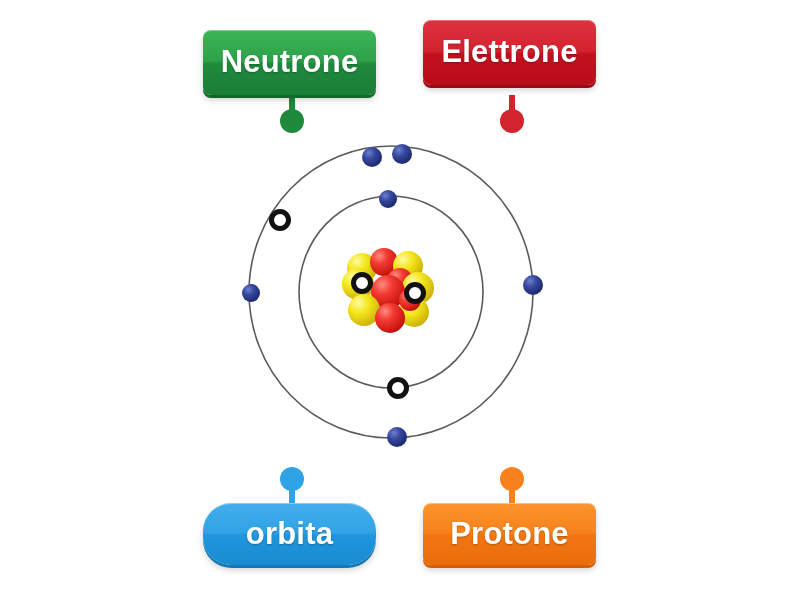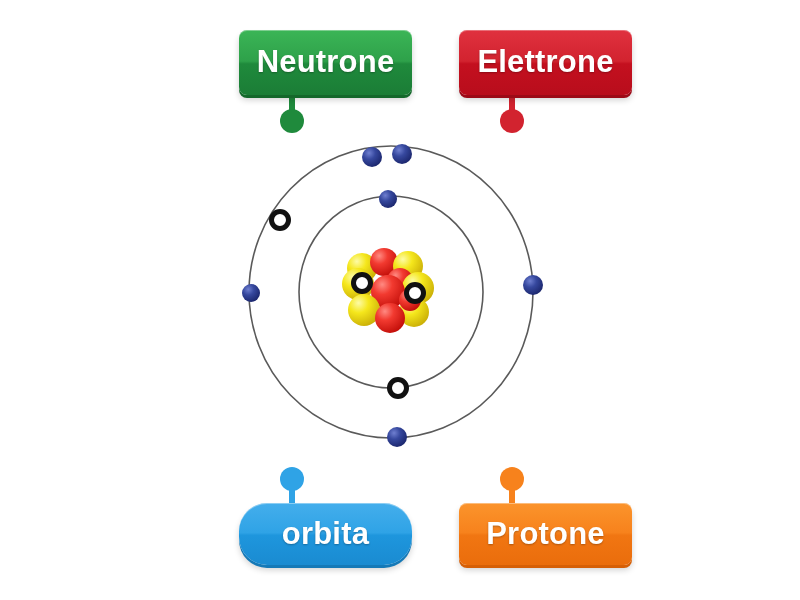--- a/index.html
+++ b/index.html
@@ -29,21 +29,20 @@
     display: flex;
     align-items: center;
     justify-content: center;
     color: #ffffff;
     font-size: 31px;
     font-weight: bold;
     letter-spacing: 0.2px;
     text-shadow: 0 1px 2px rgba(0,0,0,0.28);
     user-select: none;
     cursor: move;
-    margin-left: 36px;
   }
   .label-text {
     line-height: 1;
     padding-bottom: 2px;
   }
 
   .pill-green {
     background: linear-gradient(to bottom, #3bb556 0%, #2ea14a 48%, #1f8a3c 52%, #1b7d36 100%);
     box-shadow: inset 0 1px 0 rgba(255,255,255,0.35),
                 0 3px 0 #14682b,
@@ -190,21 +189,21 @@
   </div>
   <div class="pin pin-up pin-orange" style="left:497px; top:467px; height:40px;">
     <div class="stem"></div>
     <div class="knob"></div>
   </div>
 
   <div class="label-pill pill-green" style="left:203px; top:30px; width:173px; height:65px;">
     <span class="label-text">Neutrone</span>
   </div>
 
-  <div class="label-pill pill-red" style="left:423px; top:30px; width:173px; height:65px;">
+  <div class="label-pill pill-red" style="left:423px; top:20px; width:173px; height:65px;">
     <span class="label-text">Elettrone</span>
   </div>
 
   <div class="label-pill pill-blue" style="left:203px; top:503px; width:173px; height:62px;border-radius:28px;">
     <span class="label-text">orbita</span>
   </div>
 
   <div class="label-pill pill-orange" style="left:423px; top:503px; width:173px; height:62px;">
     <span class="label-text">Protone</span>
   </div>

